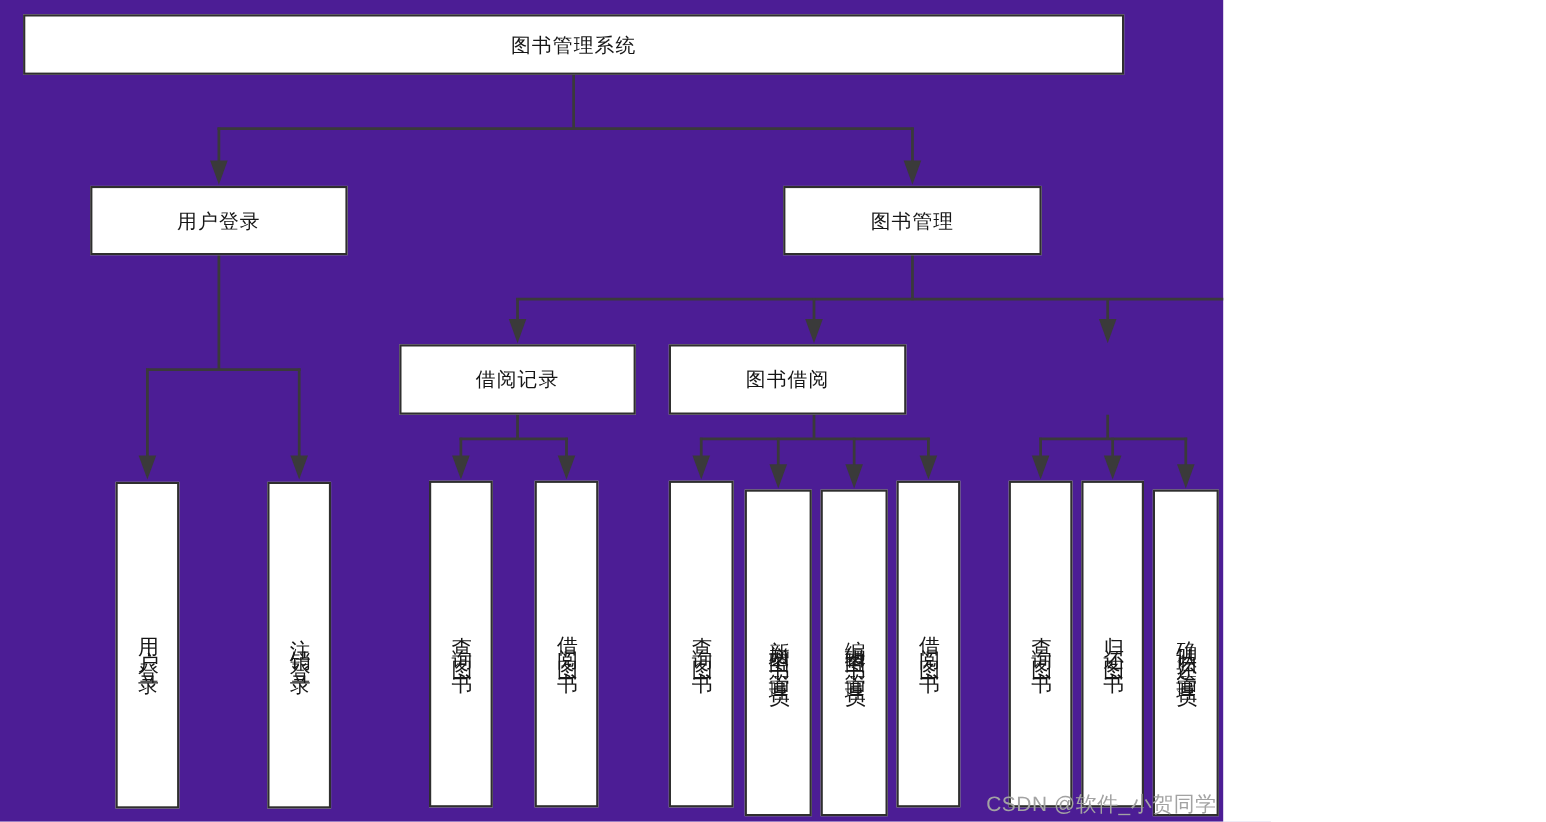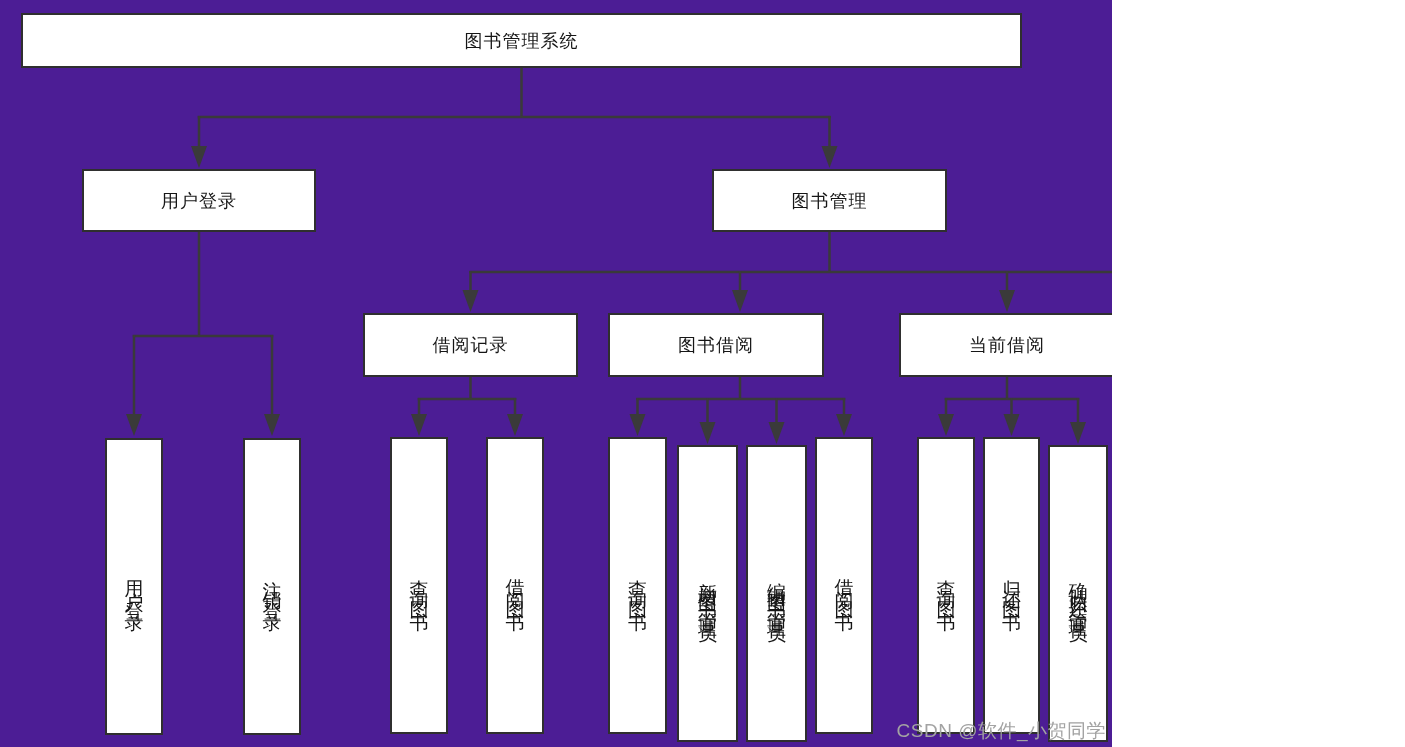--- a/index.html
+++ b/index.html
@@ -119,23 +119,20 @@
   <div class="box" style="left:712px;top:169px;width:235px;height:63px">
     <span class="hlabel">图书管理</span>
   </div>
 
   <div class="box" style="left:363px;top:313px;width:215px;height:64px">
     <span class="hlabel">借阅记录</span>
   </div>
   <div class="box" style="left:608px;top:313px;width:216px;height:64px">
     <span class="hlabel">图书借阅</span>
   </div>
-  <div class="box" style="left:899px;top:313px;width:216px;height:64px">
-    <span class="hlabel">当前借阅</span>
-  </div>
 
   <div class="box leaf" style="left:105px;top:438px;width:58px;height:297px">
     <span class="vtext">用户登录</span>
   </div>
   <div class="box leaf" style="left:243px;top:438px;width:58px;height:297px">
     <span class="vtext">注销登录</span>
   </div>
 
   <div class="box leaf" style="left:390px;top:437px;width:58px;height:297px">
     <span class="vtext">查询图书</span>

